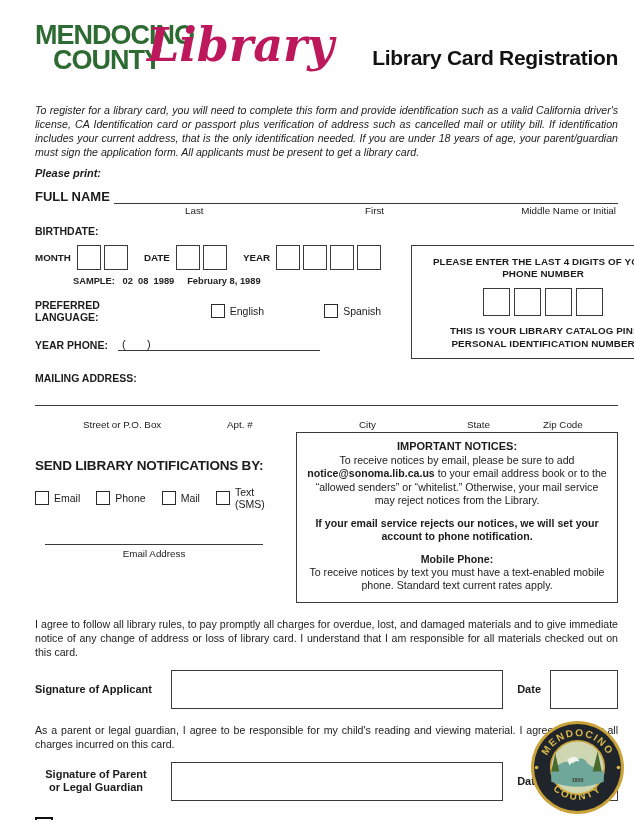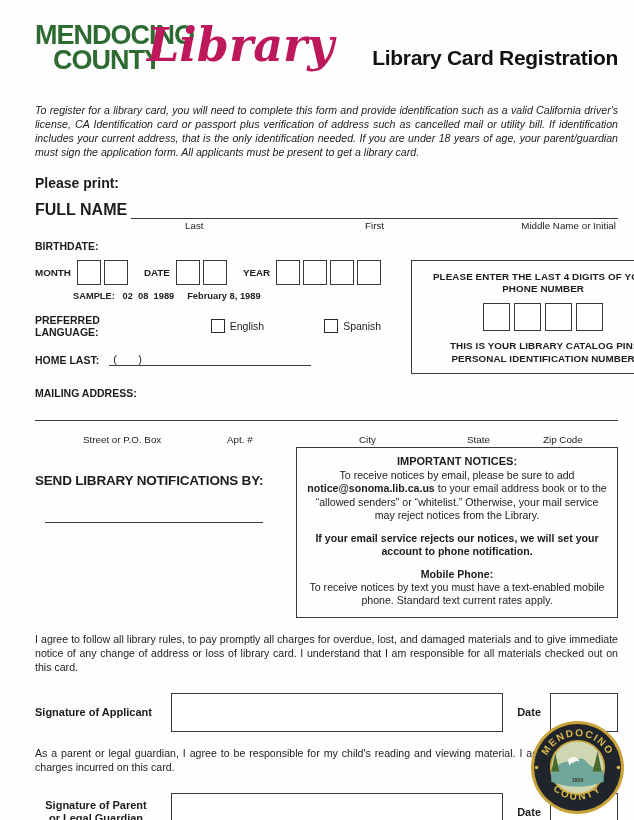--- a/index.html
+++ b/index.html
@@ -11,24 +11,24 @@
   }
   
   .hdr{display:flex;align-items:flex-start;margin-top:16px;}
   .logo{position:relative;width:278px;height:66px;flex:0 0 auto;}
   .logo .l1{font-weight:bold;font-size:27px;letter-spacing:-1px;color:#2e6b33;line-height:1;transform:scaleY(1.05);}
   .logo .l2{font-weight:bold;font-size:27px;letter-spacing:-1px;color:#2e6b33;line-height:1;margin:-2px 0 0 18px;transform:scaleY(1.05);}
   .logo .script{position:absolute;left:112px;top:-4px;font-family:"DejaVu Serif",serif;font-style:italic;font-weight:bold;font-size:46px;color:#be185d;}
   .title{margin-left:auto;margin-top:24px;font-weight:bold;font-size:21px;letter-spacing:-0.3px;color:#111;}
   
   .intro{margin-top:16px;text-align:justify;line-height:1.32;font-size:10.6px;font-style:italic;}
-  .pp{margin-top:15px;font-weight:bold;font-size:14px;}
+  .pp{margin-top:7px;font-weight:bold;font-size:11px;font-style:italic;}
   
   .fn-row{display:flex;align-items:flex-end;margin-top:10px;}
-  .fn-label{font-weight:bold;font-size:16px;flex:0 0 auto;padding-right:4px;}
+  .fn-label{font-weight:bold;font-size:13px;flex:0 0 auto;padding-right:4px;}
   .wline{flex:1;border-bottom:1.2px solid #3a3a3a;height:12px;}
   .fn-subs{position:relative;height:13px;font-size:9.8px;}
   .fn-subs span{position:absolute;top:1px;}
   .sub-last{left:150px;} .sub-first{left:330px;} .sub-mid{right:2px;}
   
   .bd-label{font-weight:bold;margin-top:8px;font-size:10.5px;}
   .bd-flex{display:flex;margin-top:8px;}
   .bd-left{flex:1;}
   .boxrow{display:flex;align-items:center;}
   .boxrow .grp-label{font-weight:bold;font-size:9.8px;margin-right:6px;}
@@ -61,21 +61,21 @@
   .notif-h{font-weight:bold;font-size:13.5px;letter-spacing:-0.2px;}
   .notif-opts{display:flex;margin-top:13px;}
   .email-line{width:218px;border-bottom:1.2px solid #3a3a3a;margin:34px 0 0 10px;}
   .email-lab{width:218px;margin-left:10px;text-align:center;font-size:9.8px;margin-top:3px;}
   .notices{flex:0 0 302px;margin-left:12px;border:1.8px solid #3a3a3a;padding:7px 9px 9px;text-align:center;font-size:10.6px;line-height:1.27;}
   .notices .nt{font-weight:bold;font-size:11px;}
   .notices p{margin:0 0 9px;}
   .notices p:last-child{margin-bottom:0;}
   
   .agree{margin-top:15px;text-align:justify;line-height:1.32;font-size:10.6px;}
-  .sig-row{display:flex;align-items:center;margin-top:18px;}
+  .sig-row{display:flex;align-items:center;margin-top:10px;}
   .sig-label{flex:0 0 122px;font-weight:bold;font-size:11px;line-height:1.2;}
   .sig-label.center{text-align:center;}
   .sig-box{flex:1;height:37px;border:1.4px solid #3a3a3a;margin:0 14px 0 14px;background:#fff;}
   .date-lab{font-weight:bold;font-size:11px;}
   .date-box{flex:0 0 66px;height:37px;border:1.4px solid #3a3a3a;margin-left:9px;background:#fff;}
   
   .news-row{display:flex;align-items:center;margin-top:16px;}
   .news-row .txt{margin-left:11px;font-weight:600;font-size:10.6px;}
   .seal{position:absolute;right:8px;bottom:4px;width:97px;height:97px;}
 </style>
@@ -136,21 +136,21 @@
           <span class="cb"></span>
           <span>English</span>
         </span>
         <span class="opt">
           <span class="cb"></span>
           <span>Spanish</span>
         </span>
       </div>
 
       <div class="phone-row">
-        <span class="lab">HOME LAST:</span>
+        <span class="lab">YEAR PHONE:</span>
         <span class="phone-line">(       )</span>
       </div>
     </div>
 
     <div class="pin-box">
       <div class="t">PLEASE ENTER THE LAST 4 DIGITS OF YOUR PHONE NUMBER</div>
       <div class="pin-cells">
         <span class="cell"></span>
         <span class="cell"></span>
         <span class="cell"></span>
@@ -167,21 +167,40 @@
     <span class="ms0">Street or P.O. Box</span>
     <span class="ms1">Apt. #</span>
     <span class="ms2">City</span>
     <span class="ms3">State</span>
     <span class="ms4">Zip Code</span>
   </div>
 
   <div class="notif-flex">
     <div class="notif-left">
       <div class="notif-h">SEND LIBRARY NOTIFICATIONS BY:</div>
+      <div class="notif-opts">
+        <span class="opt">
+          <span class="cb"></span>
+          <span>Email</span>
+        </span>
+        <span class="opt">
+          <span class="cb"></span>
+          <span>Phone</span>
+        </span>
+        <span class="opt">
+          <span class="cb"></span>
+          <span>Mail</span>
+        </span>
+        <span class="opt">
+          <span class="cb"></span>
+          <span>Text (SMS)</span>
+        </span>
+      </div>
       <div class="email-line"></div>
+      <div class="email-lab">Email Address</div>
     </div>
 
     <div class="notices">
       <p>
         <span class="nt">IMPORTANT NOTICES:</span><br>
         <span>To receive notices by email, please be sure to add</span>
         <b>notice@sonoma.lib.ca.us</b>
         <span>to your email address book or to the “allowed senders” or “whitelist.” Otherwise, your mail service may reject notices from the Library.</span>
       </p>
       <p><b>If your email service rejects our notices, we will set your account to phone notification.</b></p>

